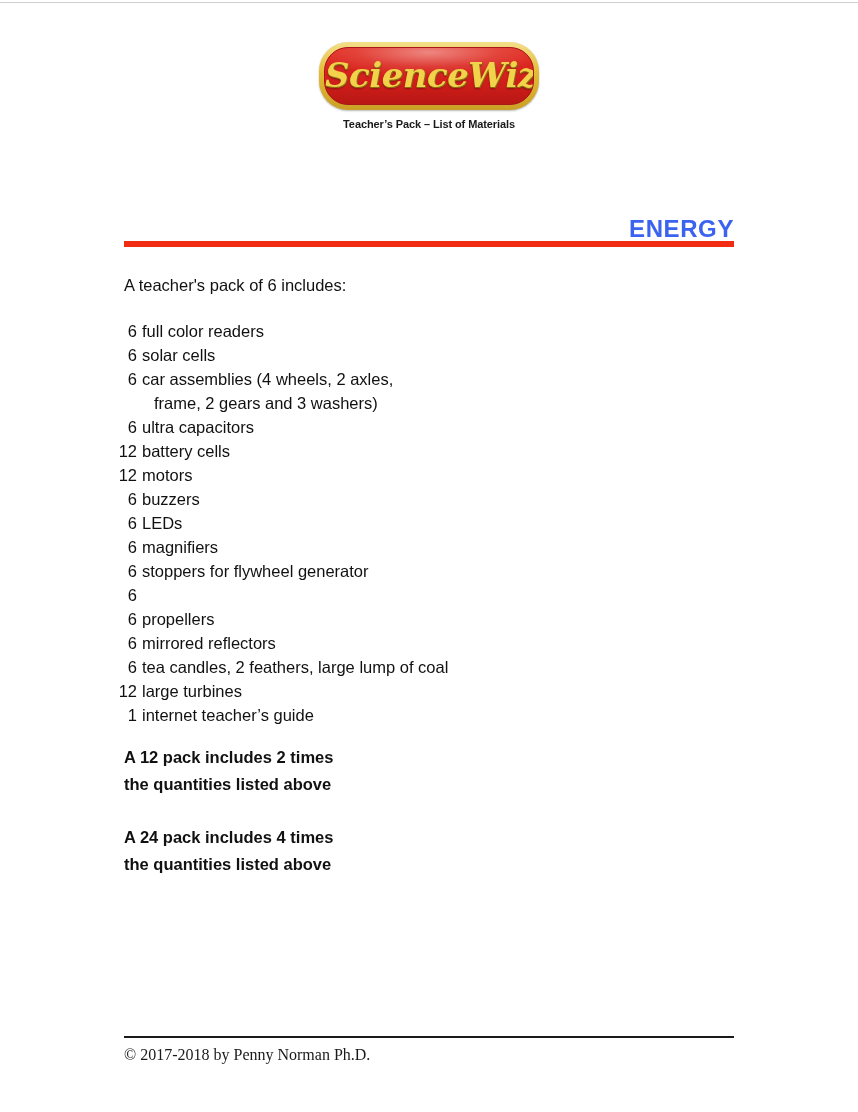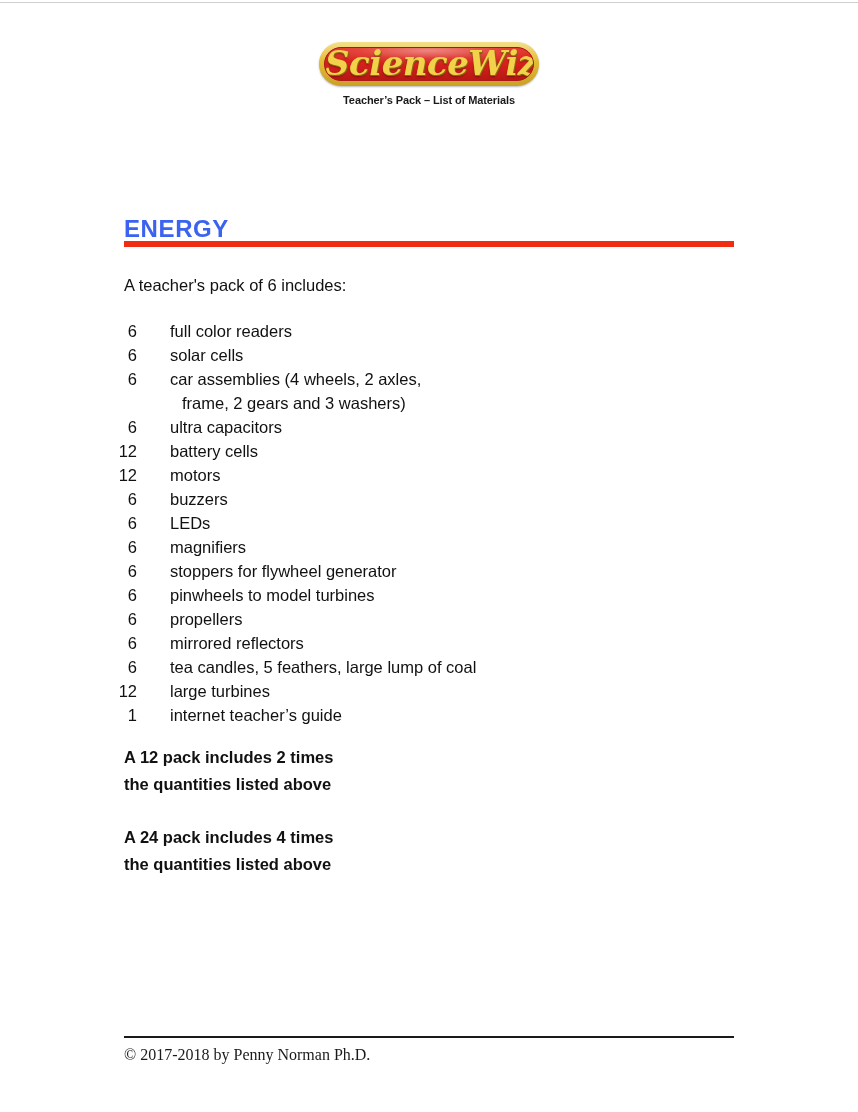--- a/index.html
+++ b/index.html
@@ -38,21 +38,21 @@
     left: 0;
     top: 42px;
     width: 858px;
     text-align: center;
   }
 
   .logo {
     position: relative;
     display: inline-block;
     width: 220px;
-    height: 44px;
+    height: 68px;
     border-radius: 29px;
     background: #e9c63f;
     background-image: linear-gradient(180deg, #f4e08b 0%, #e3bb34 45%, #caa026 100%);
     box-shadow: 0 1px 2px rgba(0,0,0,0.28);
     vertical-align: middle;
   }
   .logo-inner {
     position: absolute;
     left: 5px;
     top: 5px;
@@ -94,21 +94,21 @@
     letter-spacing: -0.1px;
     color: #1a1a1a;
   }
 
   
   .doc-title {
     position: absolute;
     left: 124px;
     top: 215px;
     width: 610px;
-    text-align: left;
+    text-align: right;
     font-family: "Liberation Sans", sans-serif;
     font-weight: bold;
     font-size: 24px;
     letter-spacing: 0.6px;
     color: #3b63f0;
   }
 
   .title-rule {
     position: absolute;
     left: 124px;
@@ -144,21 +144,20 @@
     line-height: 24px;
     white-space: nowrap;
   }
   .mat-qty {
     width: 19px;
     text-align: right;
     flex: 0 0 19px;
   }
   .mat-label {
     padding-left: 5px;
-    margin-left: 28px;
   }
   .mat-row.continuation .mat-qty {
     visibility: hidden;
   }
   .mat-row.continuation .mat-label {
     padding-left: 17px;
   }
 
   .note {
     position: absolute;
@@ -252,33 +251,32 @@
       <div class="mat-row">
         <span class="mat-qty">6</span>
         <span class="mat-label">magnifiers</span>
       </div>
       <div class="mat-row">
         <span class="mat-qty">6</span>
         <span class="mat-label">stoppers for flywheel generator</span>
       </div>
       <div class="mat-row">
         <span class="mat-qty">6</span>
-        <span class="mat-label">pinwheels to model turbines</span>
       </div>
       <div class="mat-row">
         <span class="mat-qty">6</span>
         <span class="mat-label">propellers</span>
       </div>
       <div class="mat-row">
         <span class="mat-qty">6</span>
         <span class="mat-label">mirrored reflectors</span>
       </div>
       <div class="mat-row">
         <span class="mat-qty">6</span>
-        <span class="mat-label">tea candles, 5 feathers, large lump of coal</span>
+        <span class="mat-label">tea candles, 2 feathers, large lump of coal</span>
       </div>
       <div class="mat-row">
         <span class="mat-qty">12</span>
         <span class="mat-label">large turbines</span>
       </div>
       <div class="mat-row">
         <span class="mat-qty">1</span>
         <span class="mat-label">internet teacher’s guide</span>
       </div>
     </div>

